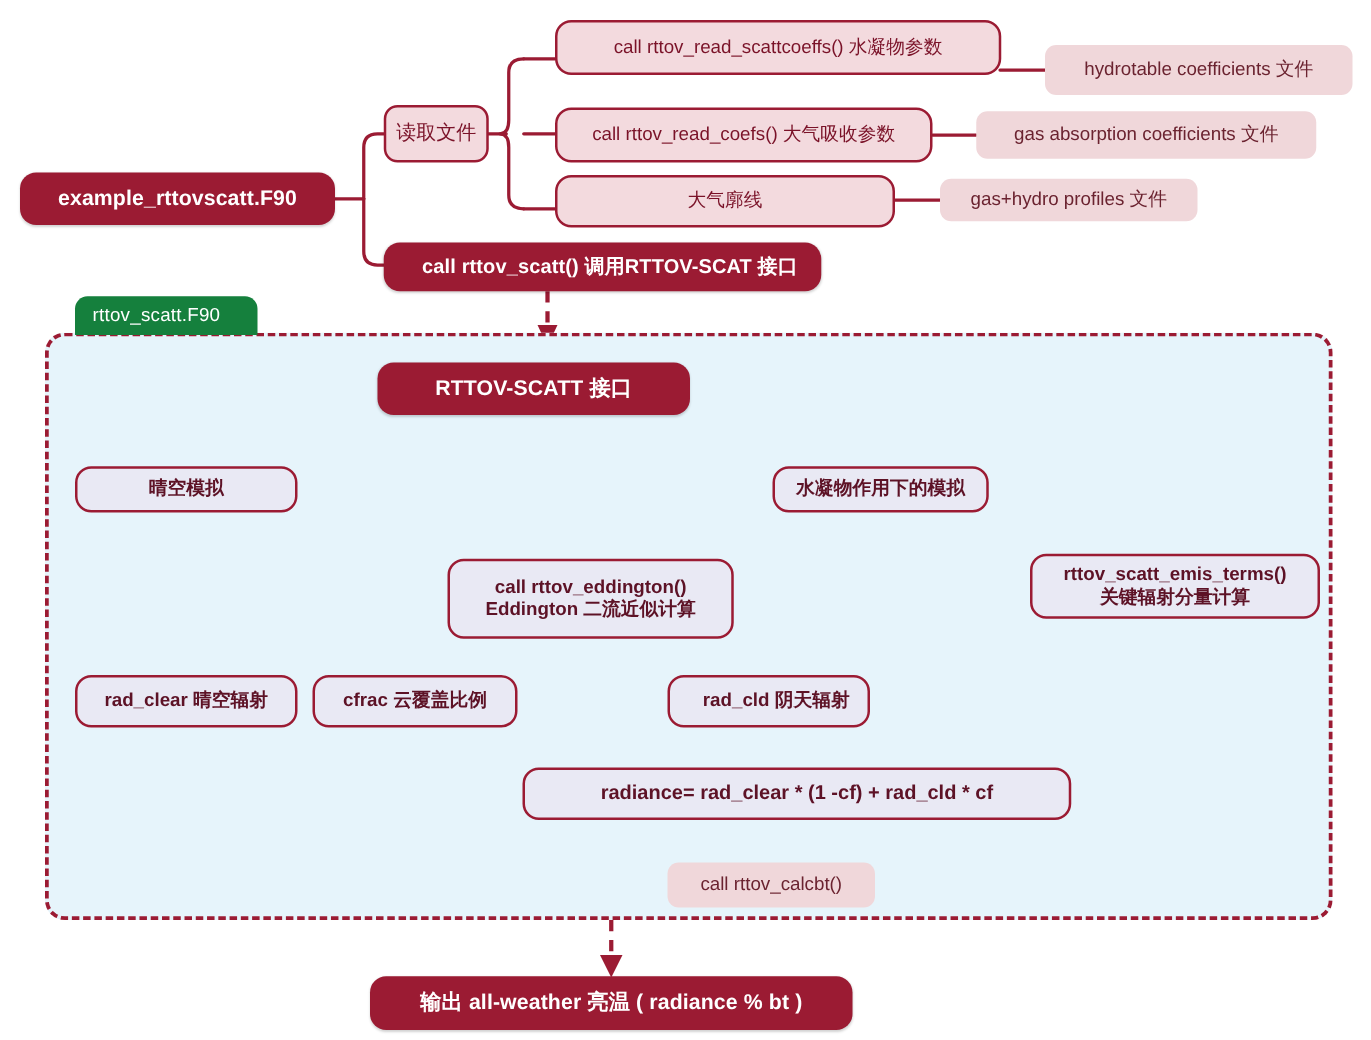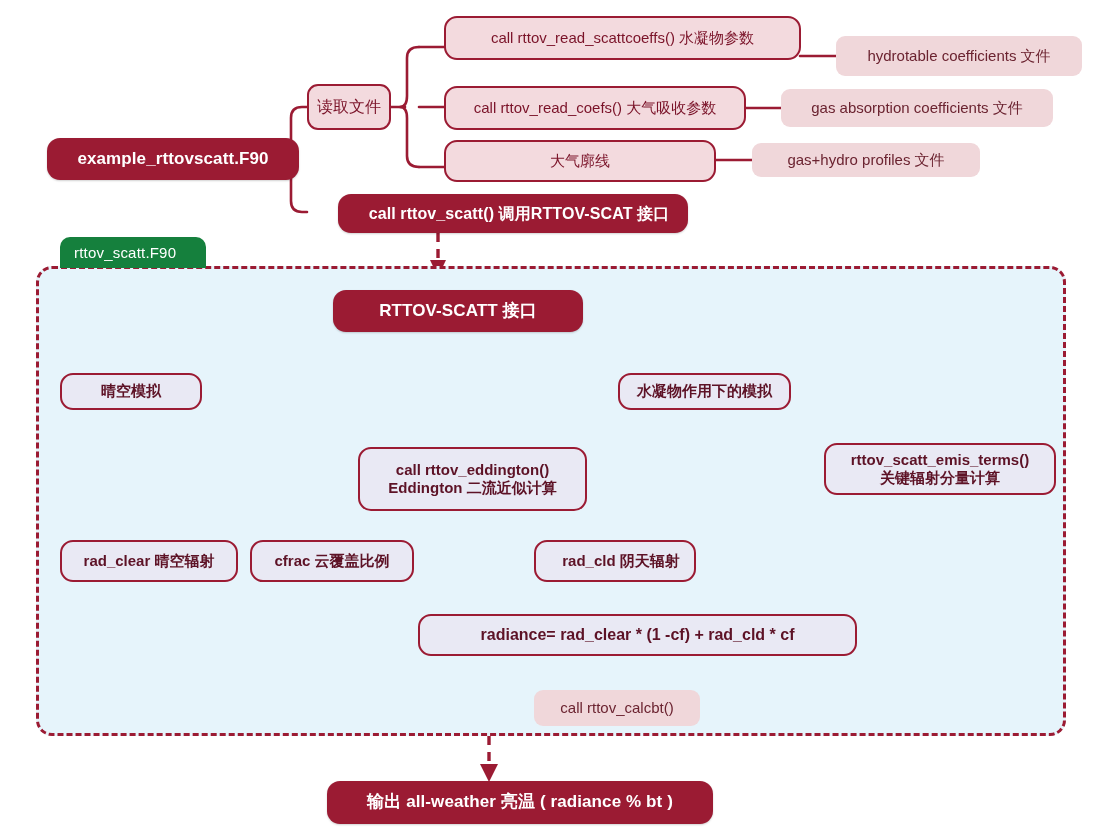--- a/index.html
+++ b/index.html
@@ -25,21 +25,20 @@
   }
 
   
   .n-dark{
     background:#9b1b33;
     color:#ffffff;
     border-radius:13px;
     font-weight:bold;
     letter-spacing:.1px;
     box-shadow:0 1px 2px rgba(0,0,0,.18);
-    margin-left:31px;
   }
   
   .n-pink{
     background:#f3dade;
     color:#7a1228;
     border:2.5px solid #9b1b33;
     border-radius:13px;
     font-weight:normal;
   }
   
@@ -152,33 +151,33 @@
   <div class="node n-pink" style="left:444px;top:16px;width:357px;height:44px;font-size:15px;">call rttov_read_scattcoeffs() 水凝物参数</div>
 
   <div class="node n-pink" style="left:444px;top:86px;width:302px;height:44px;font-size:15px;">call rttov_read_coefs() 大气吸收参数</div>
 
   <div class="node n-pink" style="left:444px;top:140px;width:272px;height:42px;font-size:15px;">大气廓线</div>
 
   <div class="node n-pinkflat" style="left:836px;top:36px;width:246px;height:40px;font-size:15px;">hydrotable coefficients 文件</div>
 
   <div class="node n-pinkflat" style="left:781px;top:89px;width:272px;height:38px;font-size:15px;">gas absorption coefficients 文件</div>
 
-  <div class="node n-pinkflat" style="left:752px;top:143px;width:228px;height:34px;font-size:15px;">gas+hydro profiles  文件</div>
+  <div class="node n-pinkflat" style="left:752px;top:143px;width:206px;height:34px;font-size:15px;">gas+hydro profiles  文件</div>
 
   <div class="node n-dark" style="left:307px;top:194px;width:350px;height:39px;font-size:16px;padding-left:12px;">call rttov_scatt() 调用RTTOV-SCAT 接口</div>
 
   <div class="container-box" style="left:36px;top:266px;width:1030px;height:470px;"></div>
 
   <div class="container-tab" style="left:60px;top:237px;width:146px;height:31px;">
     <span>rttov_scatt.F90</span>
   </div>
 
   <div class="node n-dark" style="left:302px;top:290px;width:250px;height:42px;font-size:17px;">RTTOV-SCATT 接口</div>
 
-  <div class="node n-lav" style="left:60px;top:373px;width:142px;height:37px;font-size:15px;">晴空模拟</div>
+  <div class="node n-lav" style="left:60px;top:373px;width:178px;height:37px;font-size:15px;">晴空模拟</div>
 
   <div class="node n-lav" style="left:618px;top:373px;width:173px;height:37px;font-size:15px;">水凝物作用下的模拟</div>
 
 
   <div class="node n-lav" style="left:358px;top:447px;width:229px;height:64px;font-size:15px;">call rttov_eddington()
 Eddington 二流近似计算</div>
 
   <div class="node n-lav" style="left:824px;top:443px;width:232px;height:52px;font-size:15px;">rttov_scatt_emis_terms()
 关键辐射分量计算</div>
 

